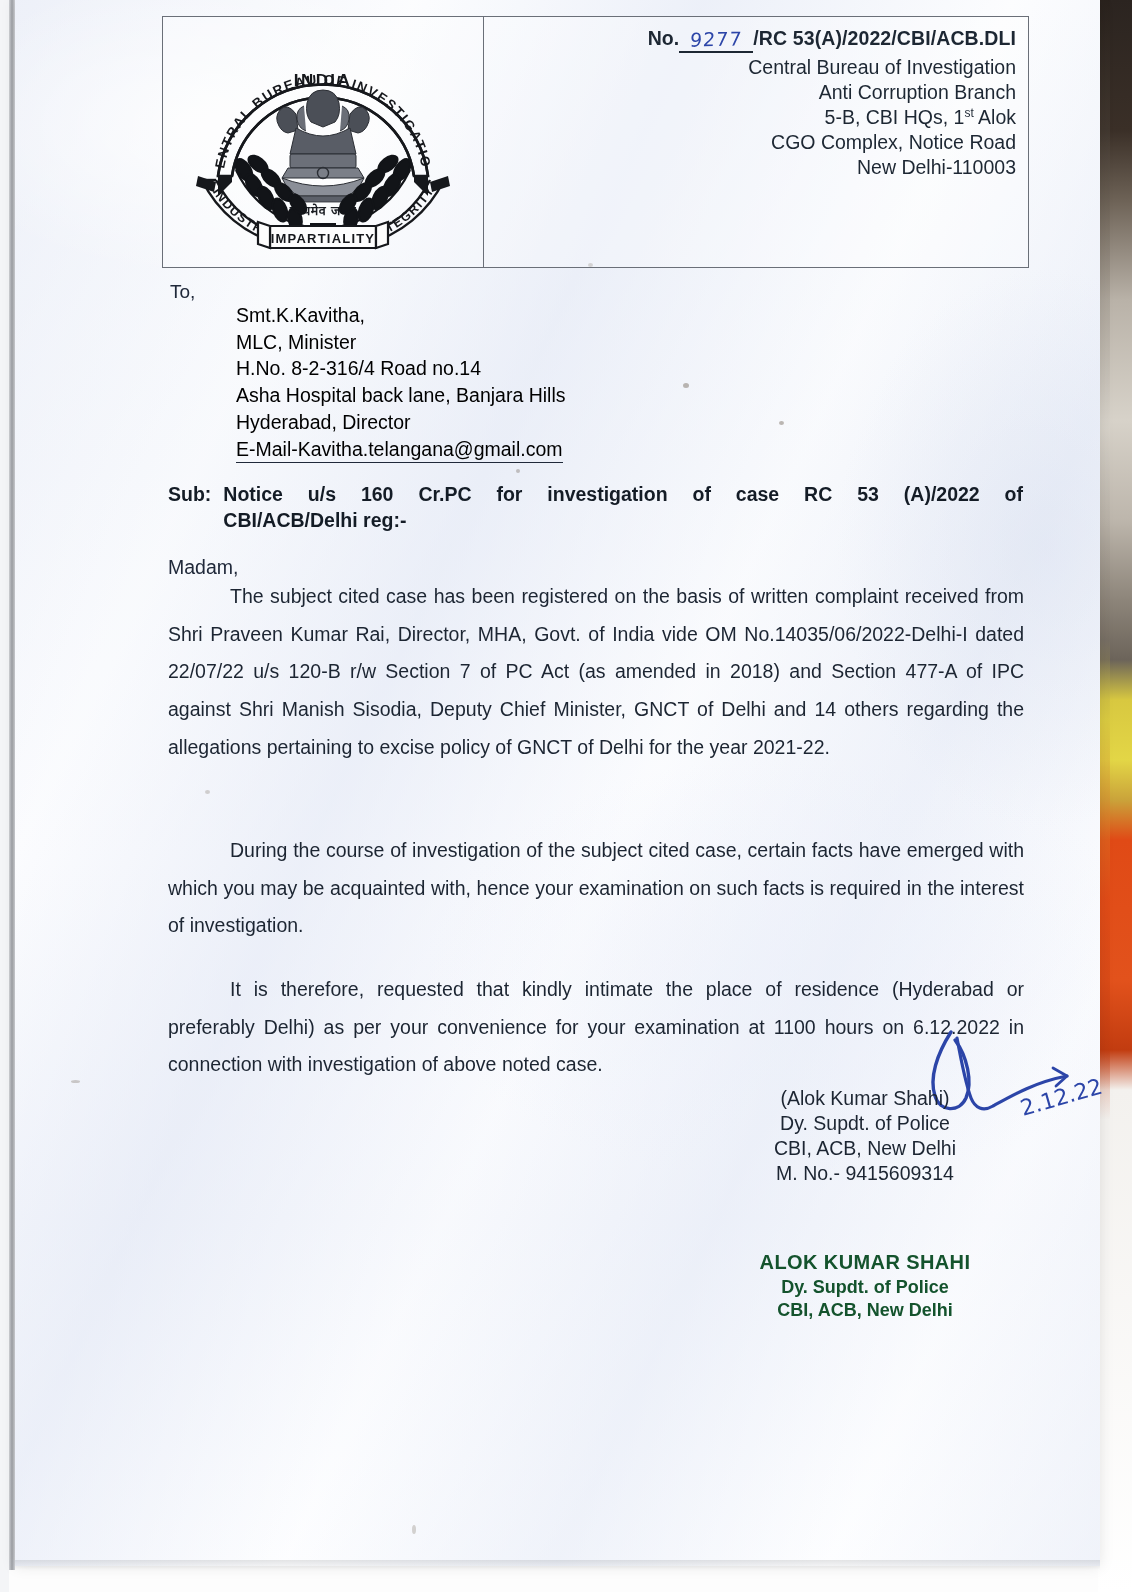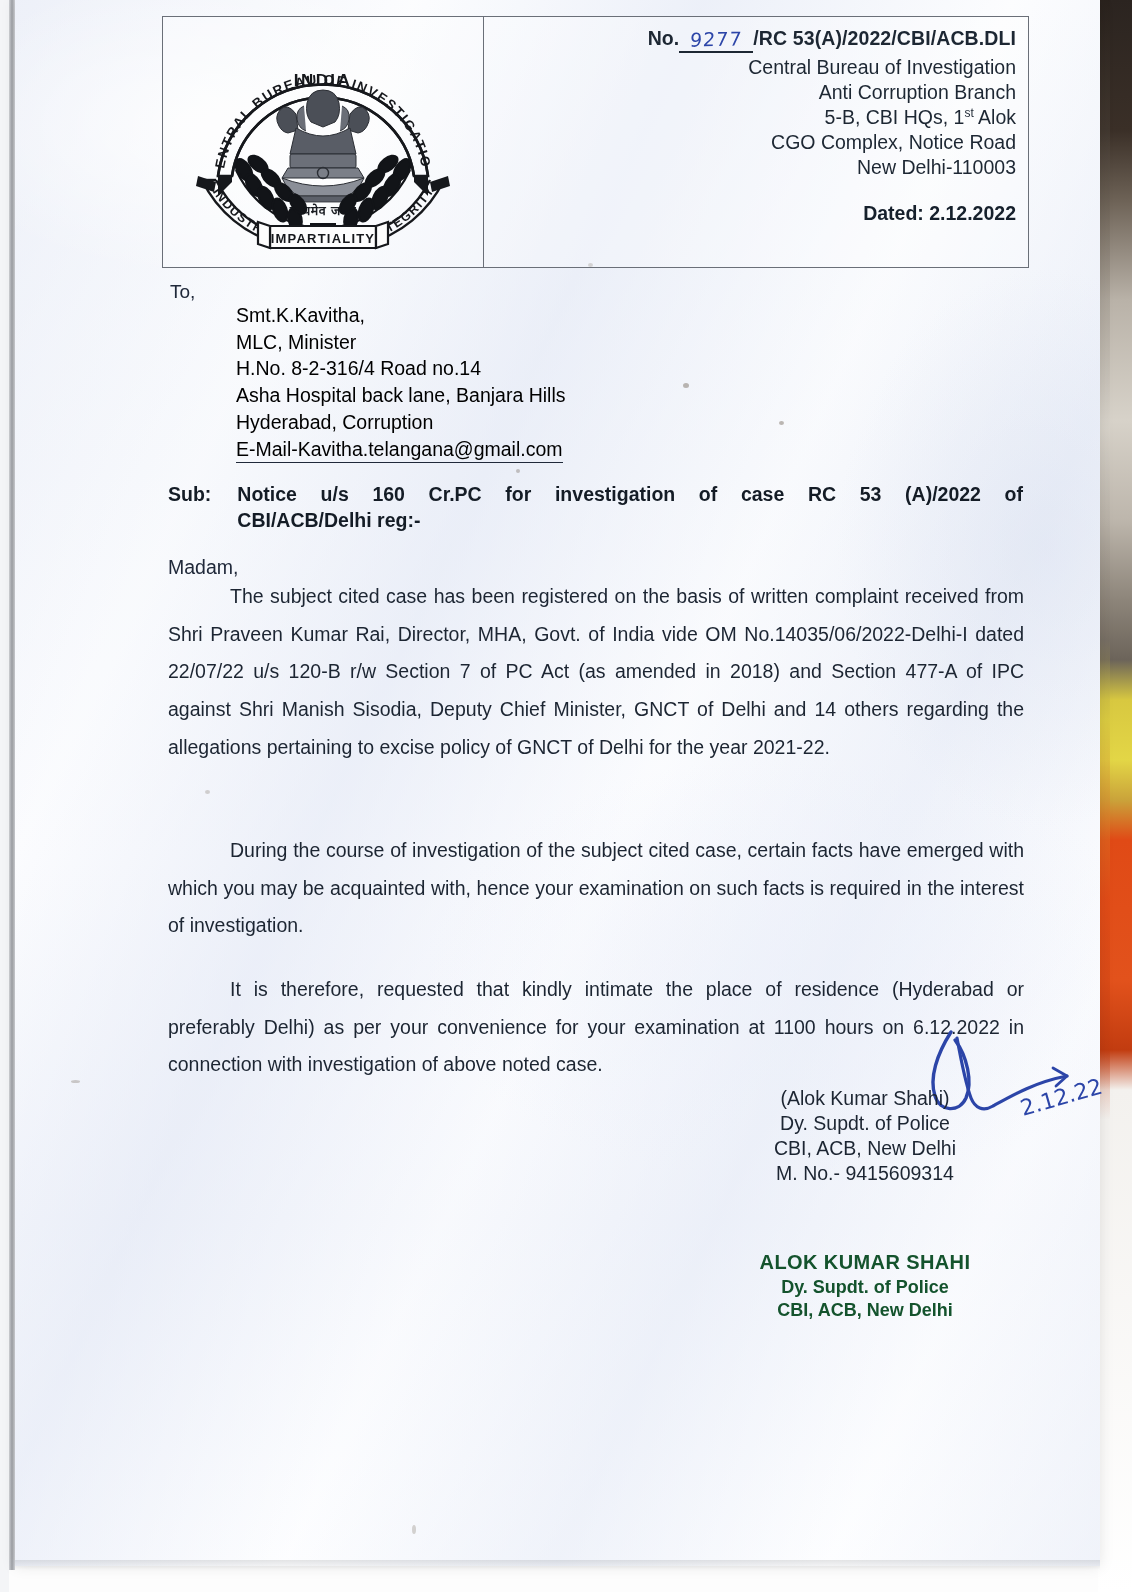--- a/index.html
+++ b/index.html
@@ -105,21 +105,21 @@
   
   .to-word{position:absolute;left:170px;top:281px;font-size:19px;color:#20293a;}
   .addressee{position:absolute;left:236px;top:302px;font-size:19.5px;line-height:1.37;color:#000000;}
   .addressee .em{border-bottom:1.4px solid #20293a;display:inline-block;}
 
   .sub-block{
     position:absolute;left:168px;top:482px;width:855px;
     font-size:19.5px;font-weight:bold;color:#141c26;line-height:1.33;
   }
   .sub-row{display:flex;}
-  .sub-key{white-space:nowrap;padding-right:26px;}
+  .sub-key{white-space:nowrap;padding-right:12px;}
   .sub-val{flex:1;text-align:justify;text-align-last:justify;}
   .sub-val2{margin-left:0;text-align:left;}
 
   .salutation{position:absolute;left:168px;top:556px;font-size:19.5px;color:#20293a;}
 
   .para{
     position:absolute;left:168px;width:856px;
     font-size:19.5px;line-height:1.93;color:#1c2532;
     text-align:justify;
   }
@@ -270,31 +270,30 @@
 
     <div class="hdr-text-cell">
       <div class="no-line">
         <span class="no-label">No.</span><span class="no-blank"><span class="hw-no">9277</span></span><span>/RC 53(A)/2022/CBI/ACB.DLI</span>
       </div>
       <div class="addr-line">Central Bureau of Investigation</div>
       <div class="addr-line">Anti Corruption Branch</div>
       <div class="addr-line"><span>5-B, CBI HQs, 1</span><span class="sup">st</span><span> Alok</span></div>
       <div class="addr-line">CGO Complex, Notice Road</div>
       <div class="addr-line">New Delhi-110003</div>
-      <div class="dated">Dated: 2.12.2022</div>
     </div>
   </div>
 
   <div class="to-word">To,</div>
   <div class="addressee">
     <div>Smt.K.Kavitha,</div>
     <div>MLC, Minister</div>
     <div>H.No. 8-2-316/4 Road no.14</div>
     <div>Asha Hospital back lane, Banjara Hills</div>
-    <div>Hyderabad, Corruption</div>
+    <div>Hyderabad, Director</div>
     <div><span class="em">E-Mail-Kavitha.telangana@gmail.com</span></div>
   </div>
 
   <div class="sub-block">
     <div class="sub-row">
       <span class="sub-key">Sub:</span>
       <span class="sub-val">Notice u/s 160 Cr.PC for investigation of case RC 53 (A)/2022 of</span>
     </div>
     <div class="sub-row">
       <span class="sub-key" style="visibility:hidden">Sub:</span>

